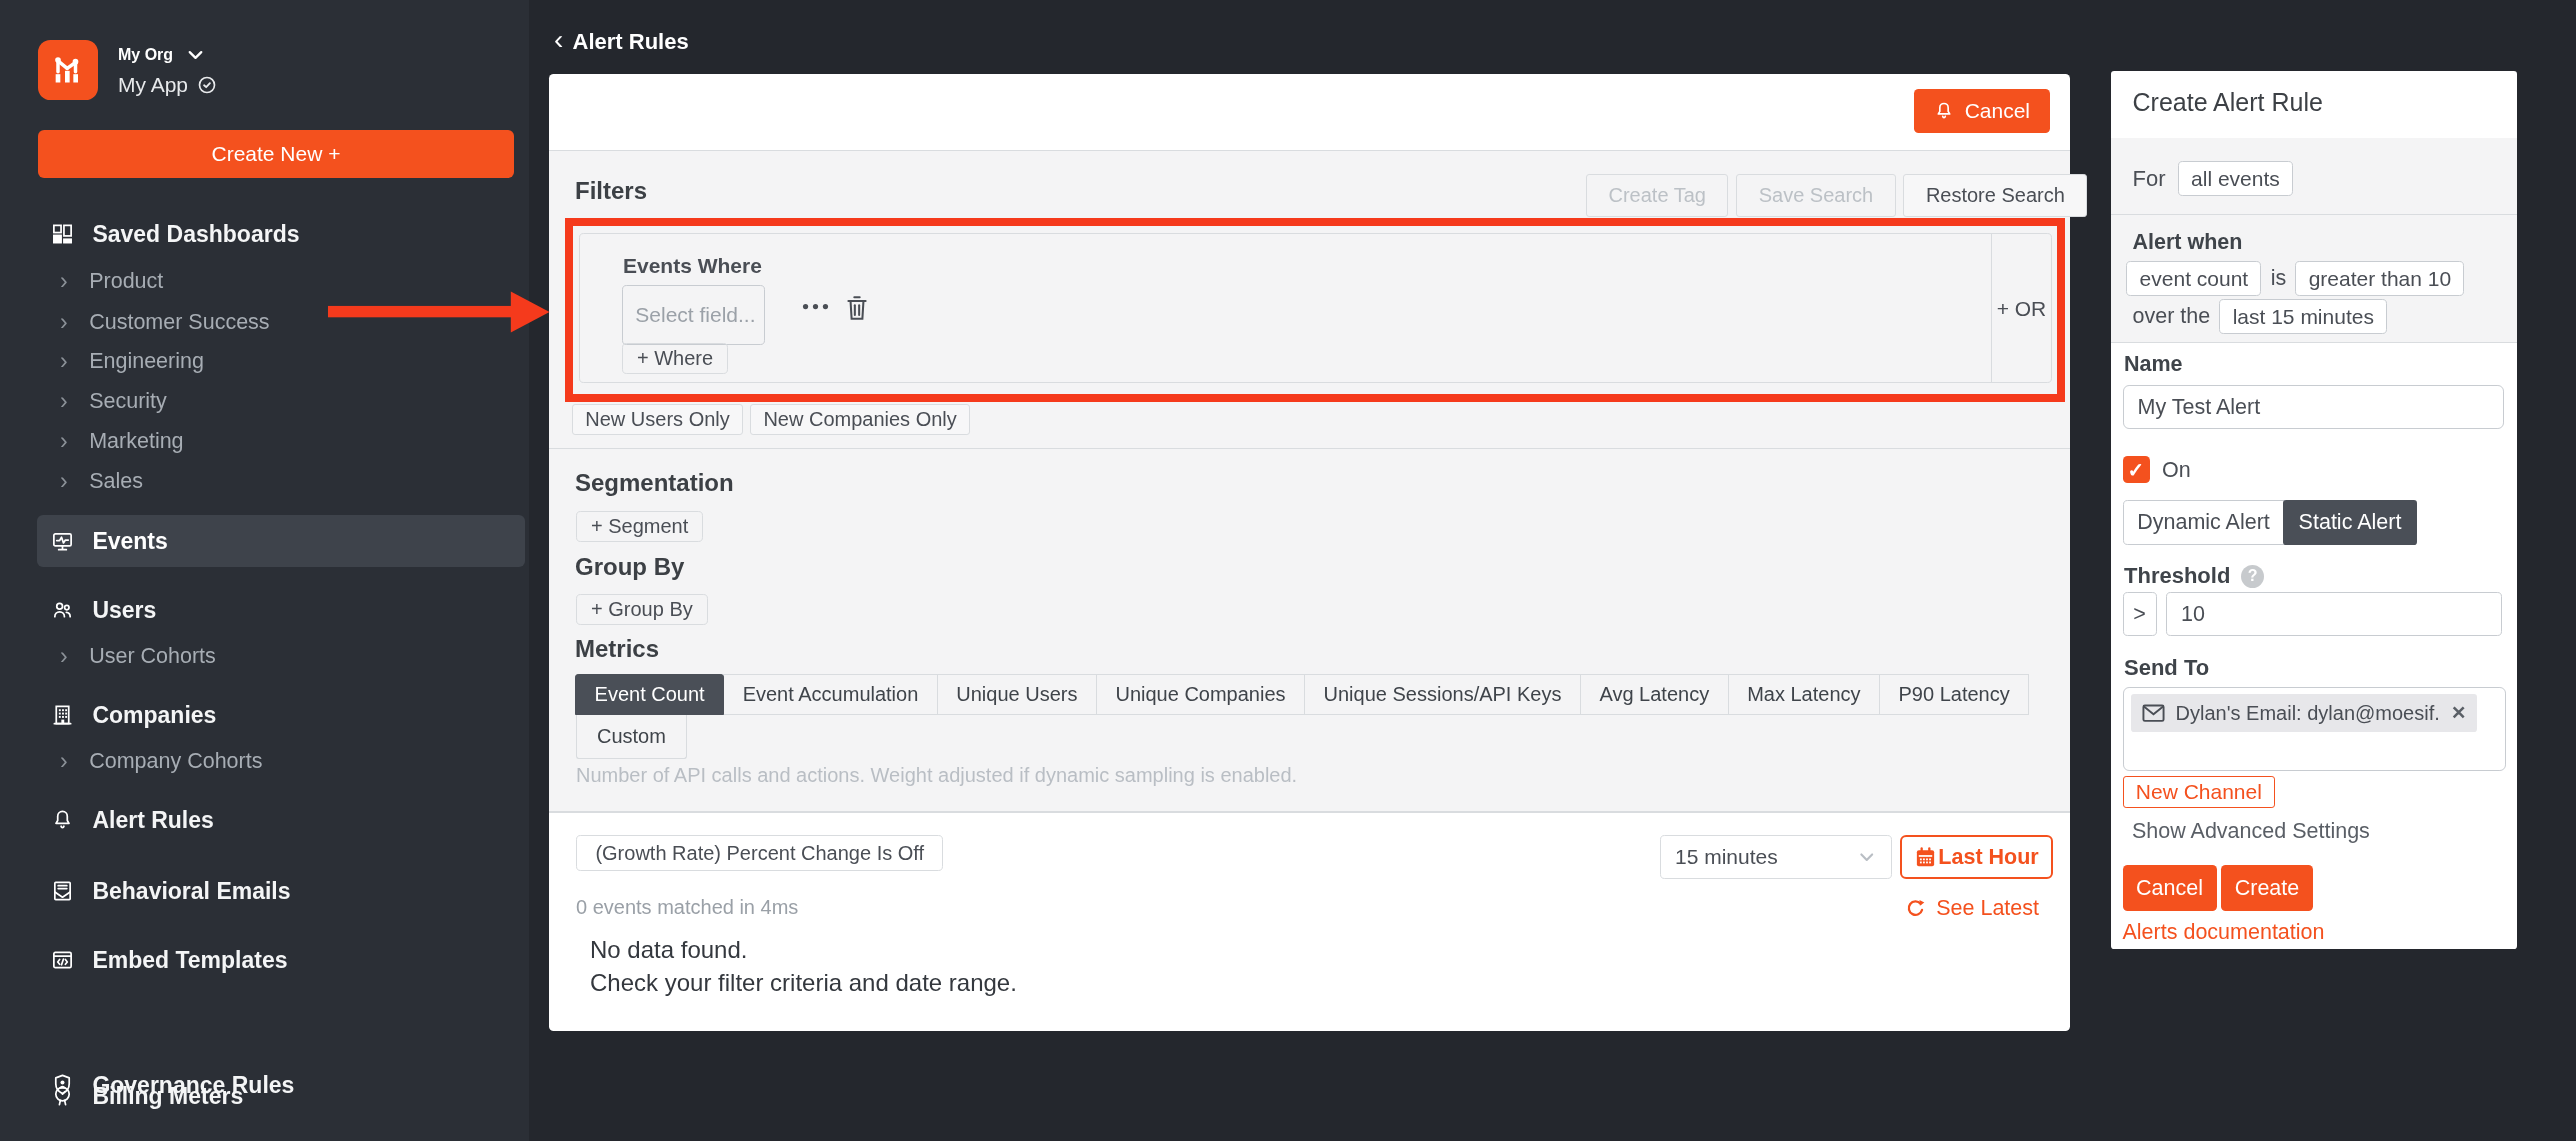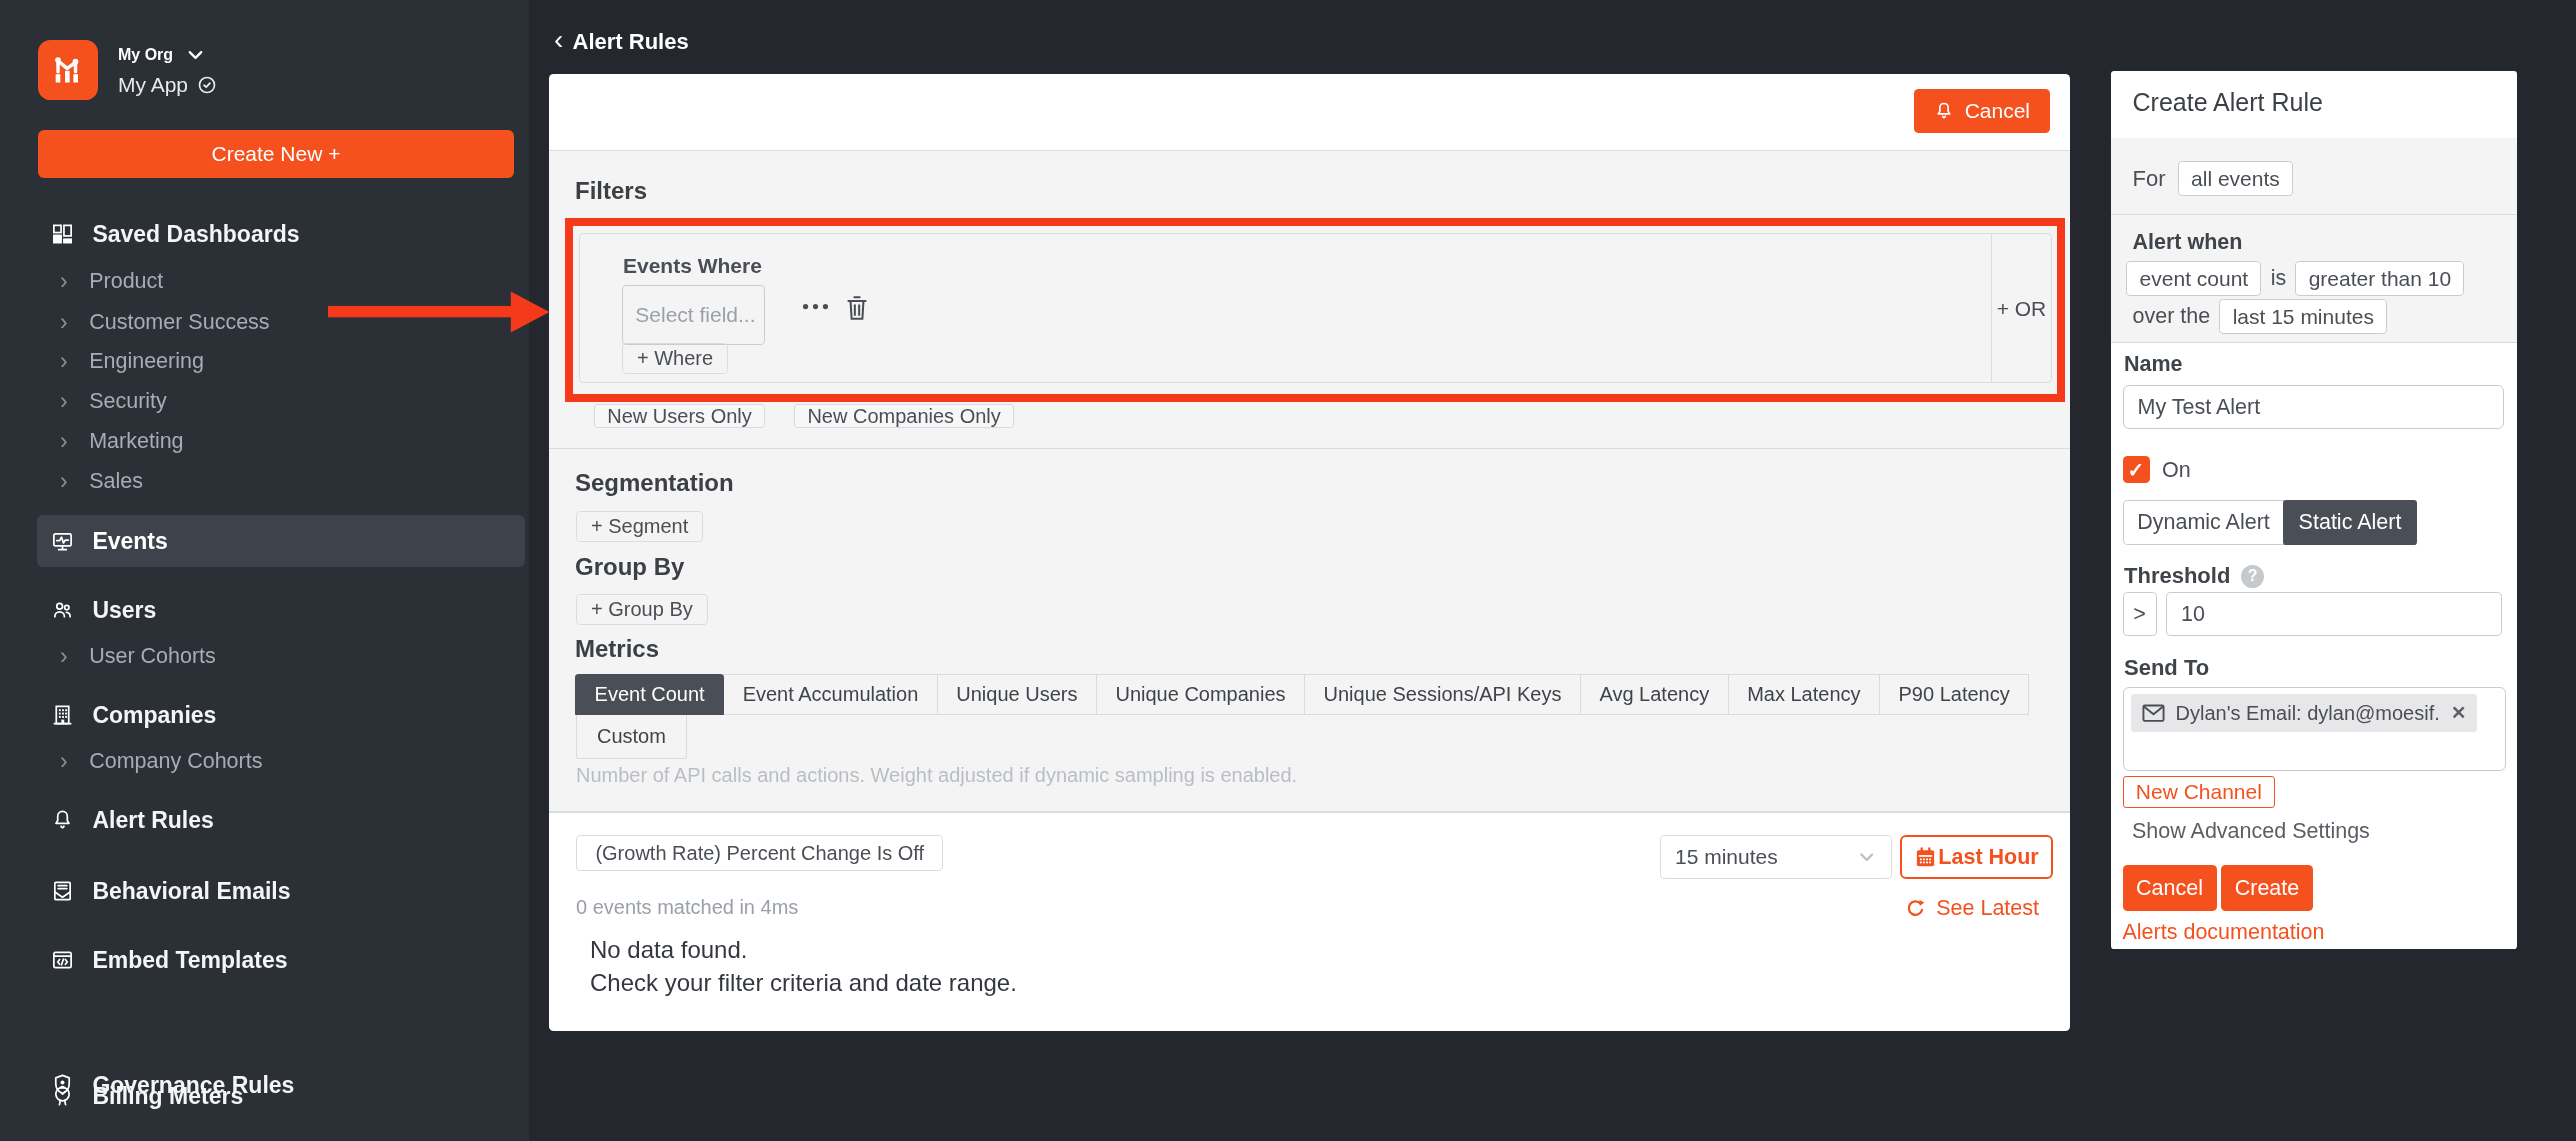--- a/index.html
+++ b/index.html
@@ -61,21 +61,21 @@
     border:0.8px solid var(--divider);border-radius:4.6px;}
   .ew-label{position:absolute;left:43px;top:20px;font-size:21px;font-weight:bold;color:var(--text-mid);}
   .select-field{position:absolute;left:42px;top:51px;width:143px;height:60px;border:0.8px solid var(--chip-border);
     border-radius:4.6px;display:flex;align-items:center;padding-left:12.3px;font-size:21px;color:#9ba1a8;}
   .ew-more{position:absolute;left:218px;top:61px;width:34px;height:23px;display:flex;align-items:center;justify-content:center;}
   .ew-trash{position:absolute;left:264px;top:60px;width:26px;height:28px;}
   .where-btn{position:absolute;left:42px;top:109px;height:31px;padding:0 14px;border-radius:4.6px;}
   .or-cell{position:absolute;right:0;top:0;width:60px;height:149px;border-left:0.8px solid var(--divider);
     display:flex;align-items:center;justify-content:center;font-size:21px;color:var(--text-mid);}
   .quick-row{position:absolute;left:23px;top:330px;display:flex;gap:7px;}
-  .quick-row .btn{height:24px;padding:0 12.3px;border-radius:3.1px;margin-left:22px;}
+  .quick-row .btn{height:31px;padding:0 12.3px;border-radius:3.1px;}
   .divider{position:absolute;left:0;width:1521px;height:0.8px;background:var(--divider);}
   .add-btn{height:31px;padding:0 14px;border-radius:4.6px;background:transparent;}
   .tabs-row{position:absolute;left:27px;top:600px;display:flex;}
   .tab{height:41px;padding:0 18.4px;display:flex;align-items:center;background:var(--section-grey);
     border:0.8px solid var(--divider);margin-left:-0.8px;font-size:20px;color:#3f444a;white-space:nowrap;}
   .tab.sel{background:var(--tab-dark);border-color:var(--tab-dark);color:#fff;border-radius:3.1px 3.1px 0 0;z-index:2;}
   .tab-custom{position:absolute;left:27px;top:641px;height:44px;padding:0 20px;display:flex;align-items:center;
     background:var(--section-grey);border:0.8px solid var(--divider);border-top:none;border-radius:0 0 3.1px 3.1px;font-size:20px;color:#3f444a;}
   .metric-desc{position:absolute;left:27px;top:690px;font-size:20px;color:var(--text-light);}
   .growth-btn{position:absolute;left:27px;top:761px;height:36px;padding:0 18.4px;}
@@ -330,20 +330,25 @@
         <g stroke="#fff" stroke-width="2" fill="none" stroke-linejoin="round" stroke-linecap="round">
           <path d="M12 3c-2.9 0-5 2.2-5 5v4.5L5.2 15.5h13.6L17 12.5V8c0-2.8-2.1-5-5-5z"></path>
           <path d="M10.5 18.5c.2 1 .8 1.5 1.5 1.5s1.3-.5 1.5-1.5"></path>
         </g>
       </svg>
       <span>Cancel</span>
     </div>
 
     <div class="sec-title" style="left:26px;top:103px">Filters</div>
 
+    <div class="filter-actions">
+      <div class="btn grey-ghost">Create Tag</div>
+      <div class="btn grey-ghost">Save Search</div>
+      <div class="btn on-grey">Restore Search</div>
+    </div>
 
     <div class="ew-panel">
       <div class="ew-label">Events Where</div>
       <div class="select-field">
         <span>Select field...</span>
       </div>
       <div class="ew-more">
         <svg width="31" height="9.2" viewBox="0 0 40 12">
             <circle cx="7" cy="6" r="3.4" fill="#4a4e55"></circle>
             <circle cx="20" cy="6" r="3.4" fill="#4a4e55"></circle>

